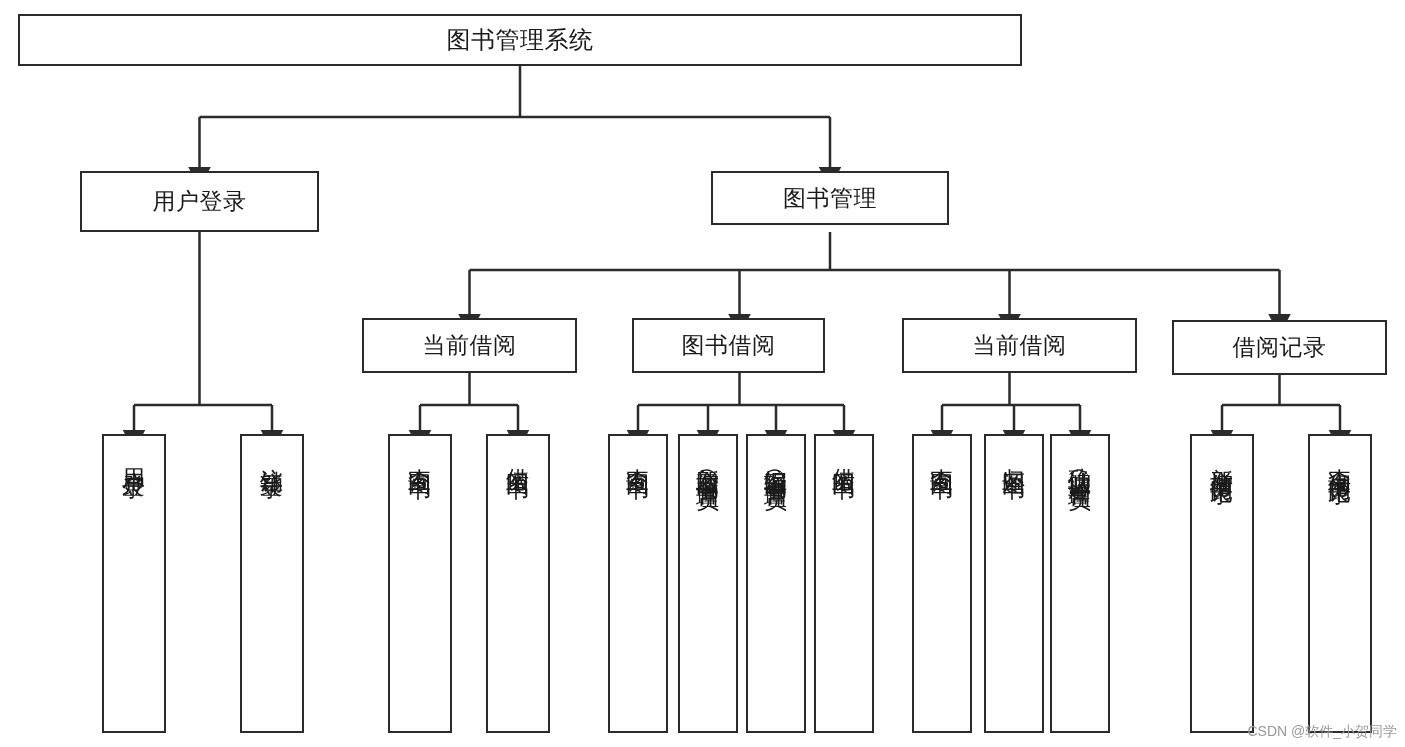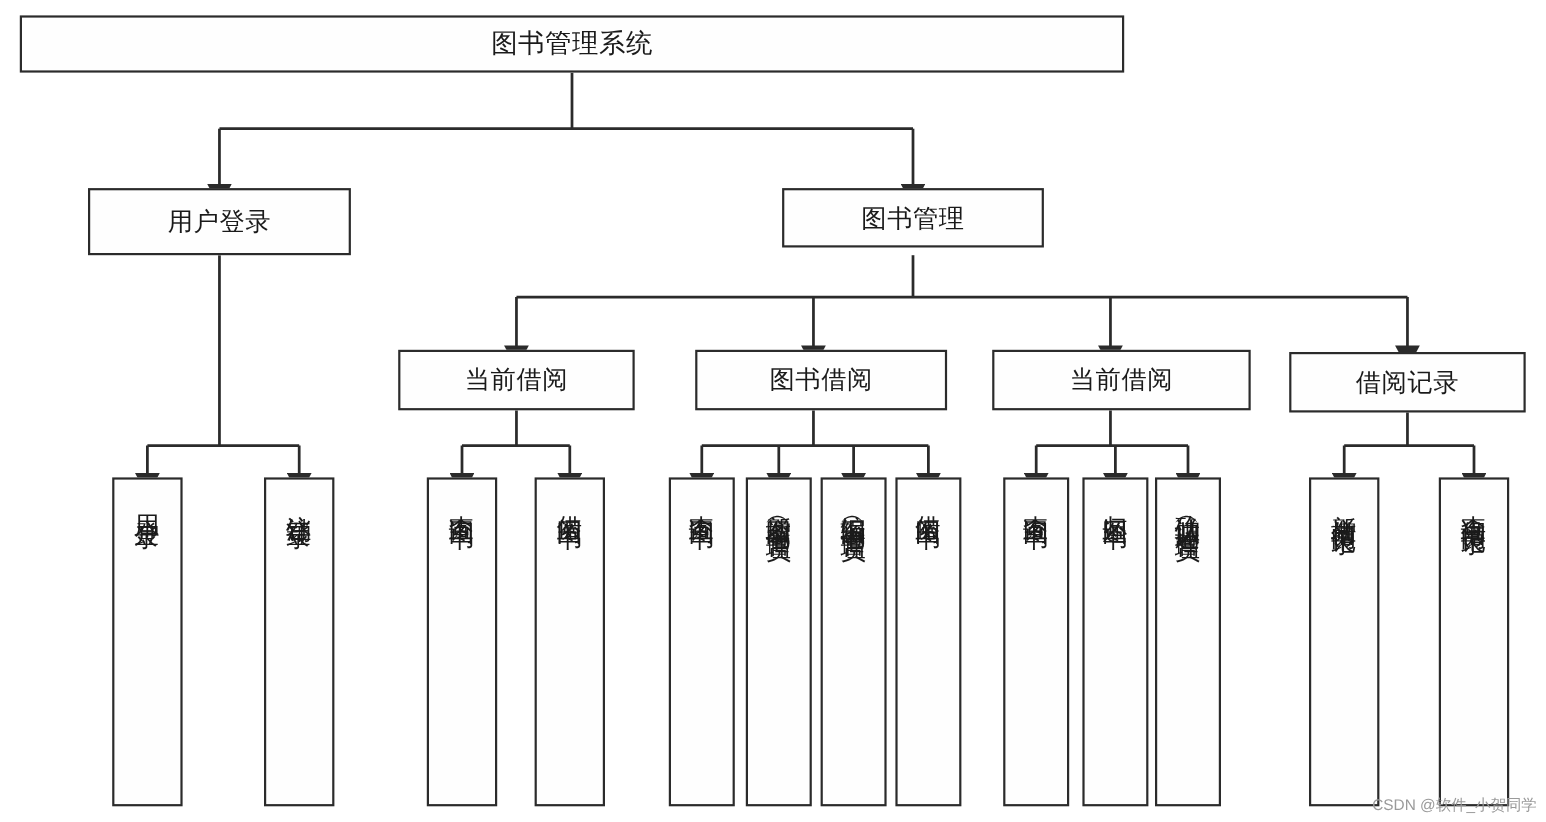--- a/index.html
+++ b/index.html
@@ -129,21 +129,21 @@
       </div>
       <div class="node horiz" style="left: 80px; top: 171px; width: 239px; height: 61px;">
         <span class="label">用户登录</span>
       </div>
       <div class="node horiz" style="left: 711px; top: 171px; width: 238px; height: 54px;">
         <span class="label">图书管理</span>
       </div>
       <div class="node horiz" style="left: 362px; top: 318px; width: 215px; height: 55px;">
         <span class="label">当前借阅</span>
       </div>
-      <div class="node horiz" style="left: 632px; top: 318px; width: 229px; height: 55px;">
+      <div class="node horiz" style="left: 632px; top: 318px; width: 193px; height: 55px;">
         <span class="label">图书借阅</span>
       </div>
       <div class="node horiz" style="left: 902px; top: 318px; width: 235px; height: 55px;">
         <span class="label">当前借阅</span>
       </div>
       <div class="node horiz" style="left: 1172px; top: 320px; width: 215px; height: 55px;">
         <span class="label">借阅记录</span>
       </div>
       <div class="node vert" style="left: 102px; top: 434px; width: 64px; height: 299px;">
         <span class="label">用户登录</span>

